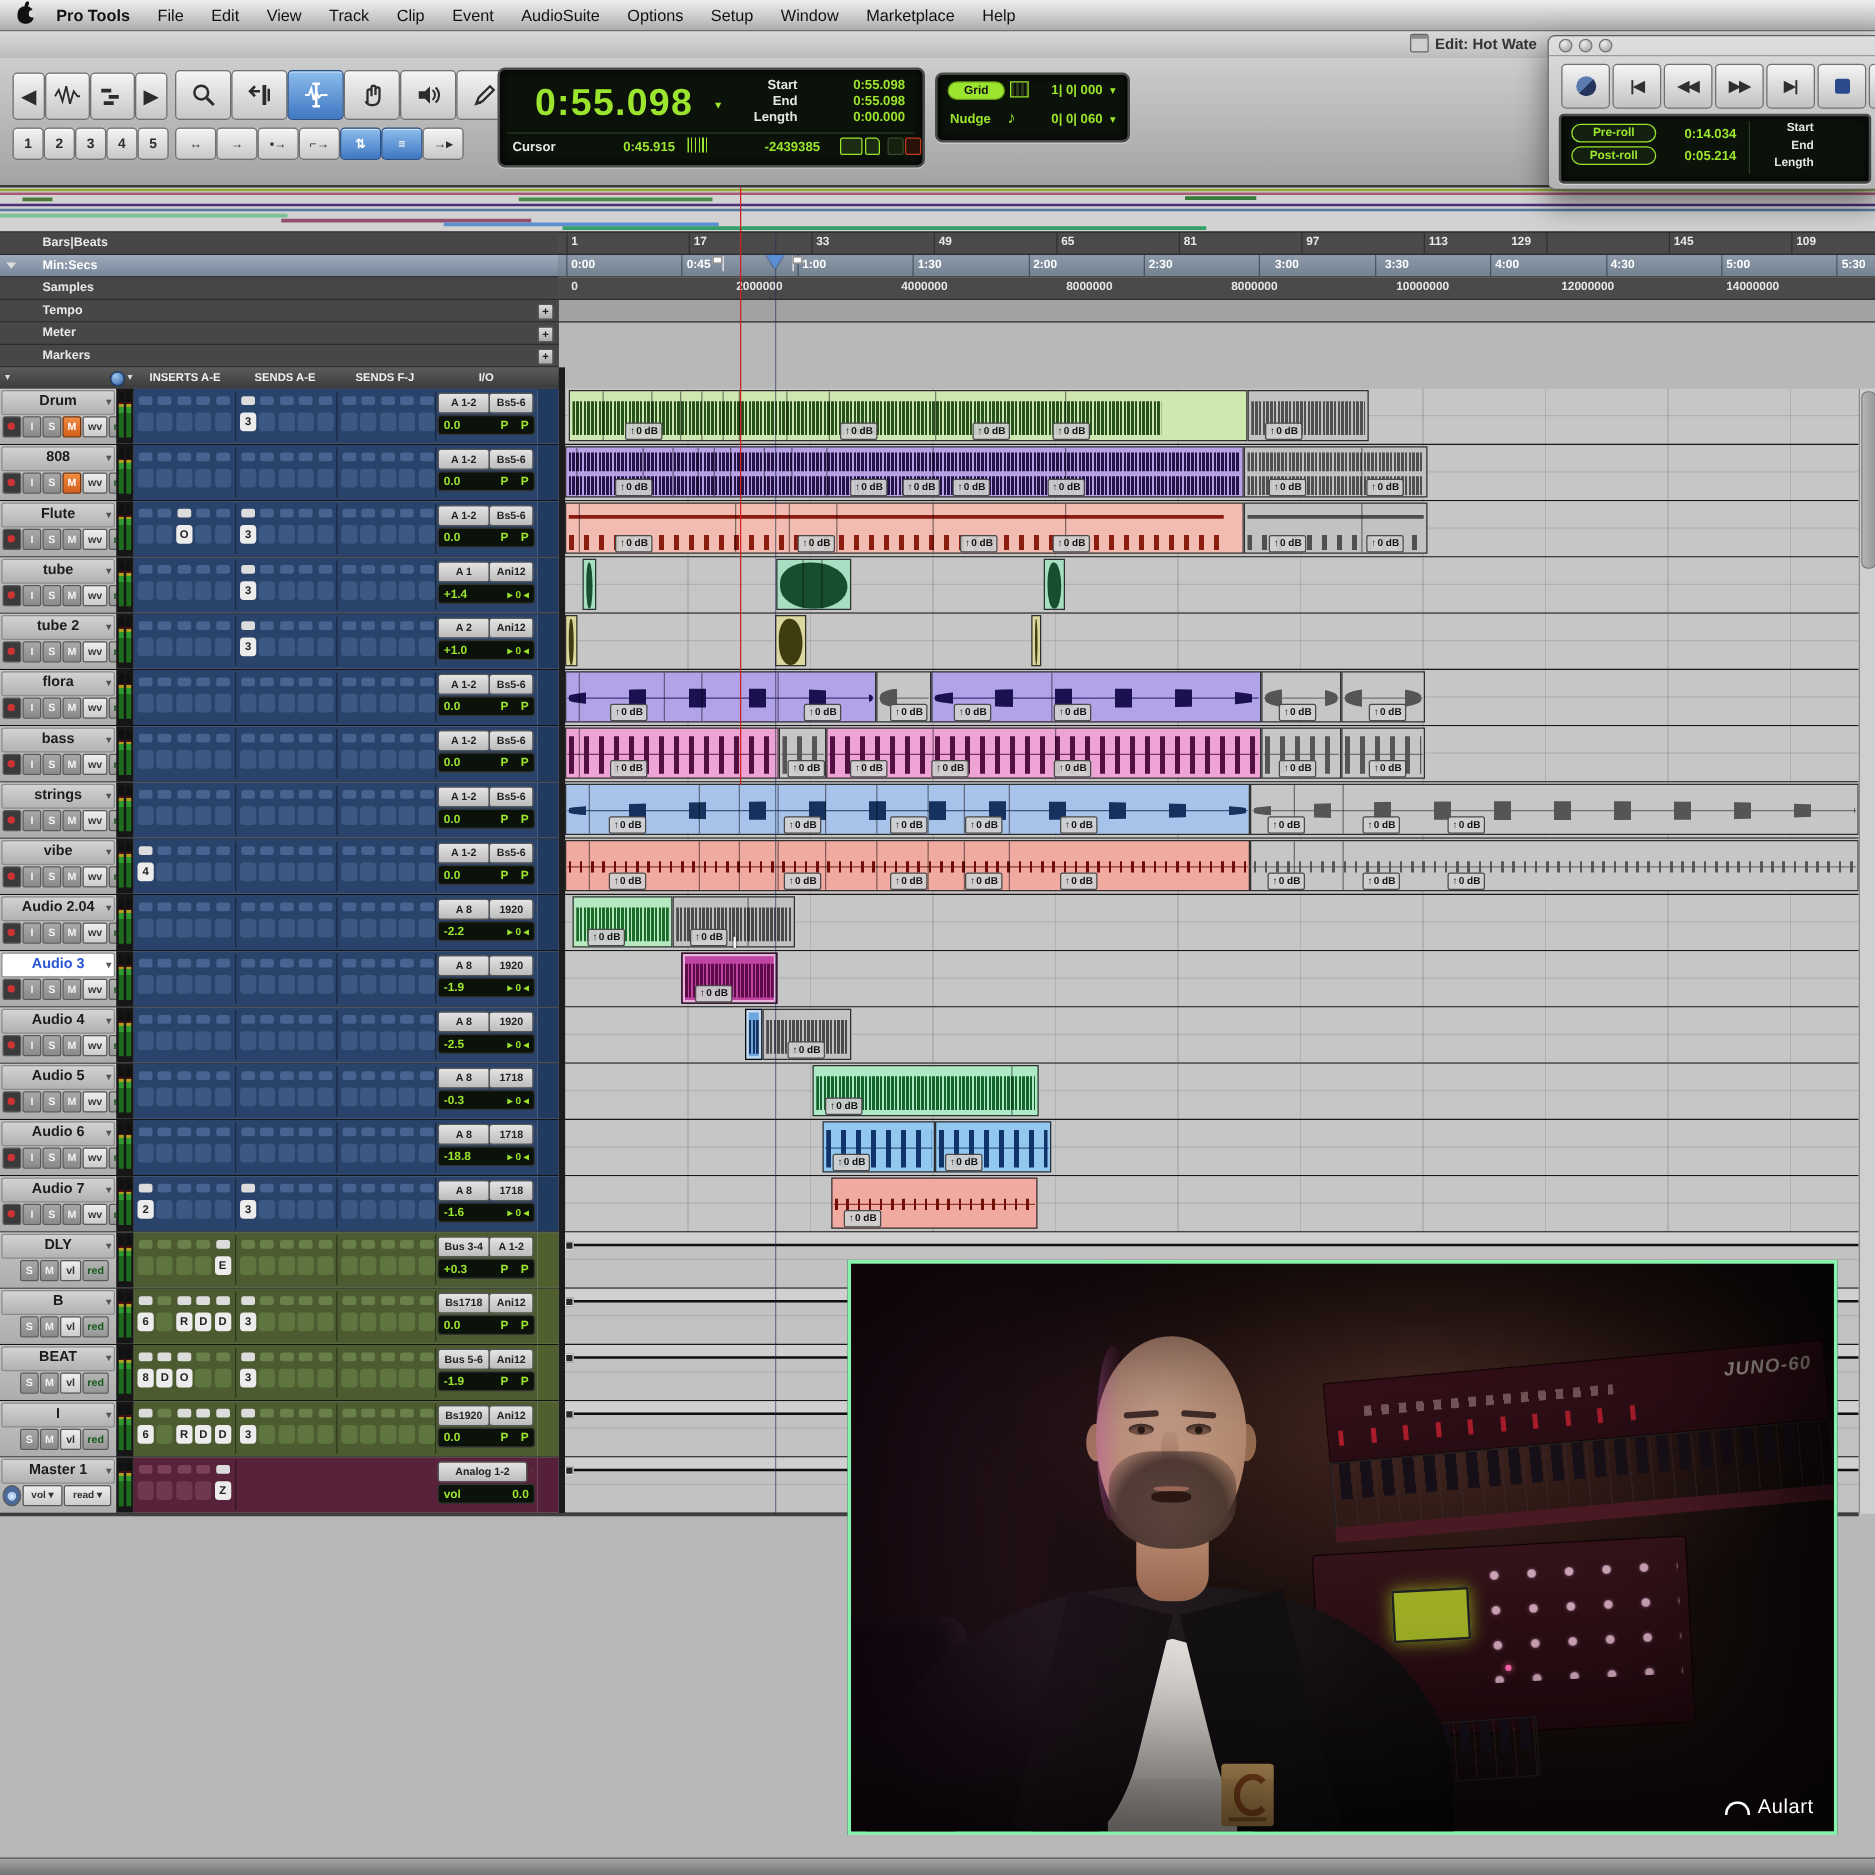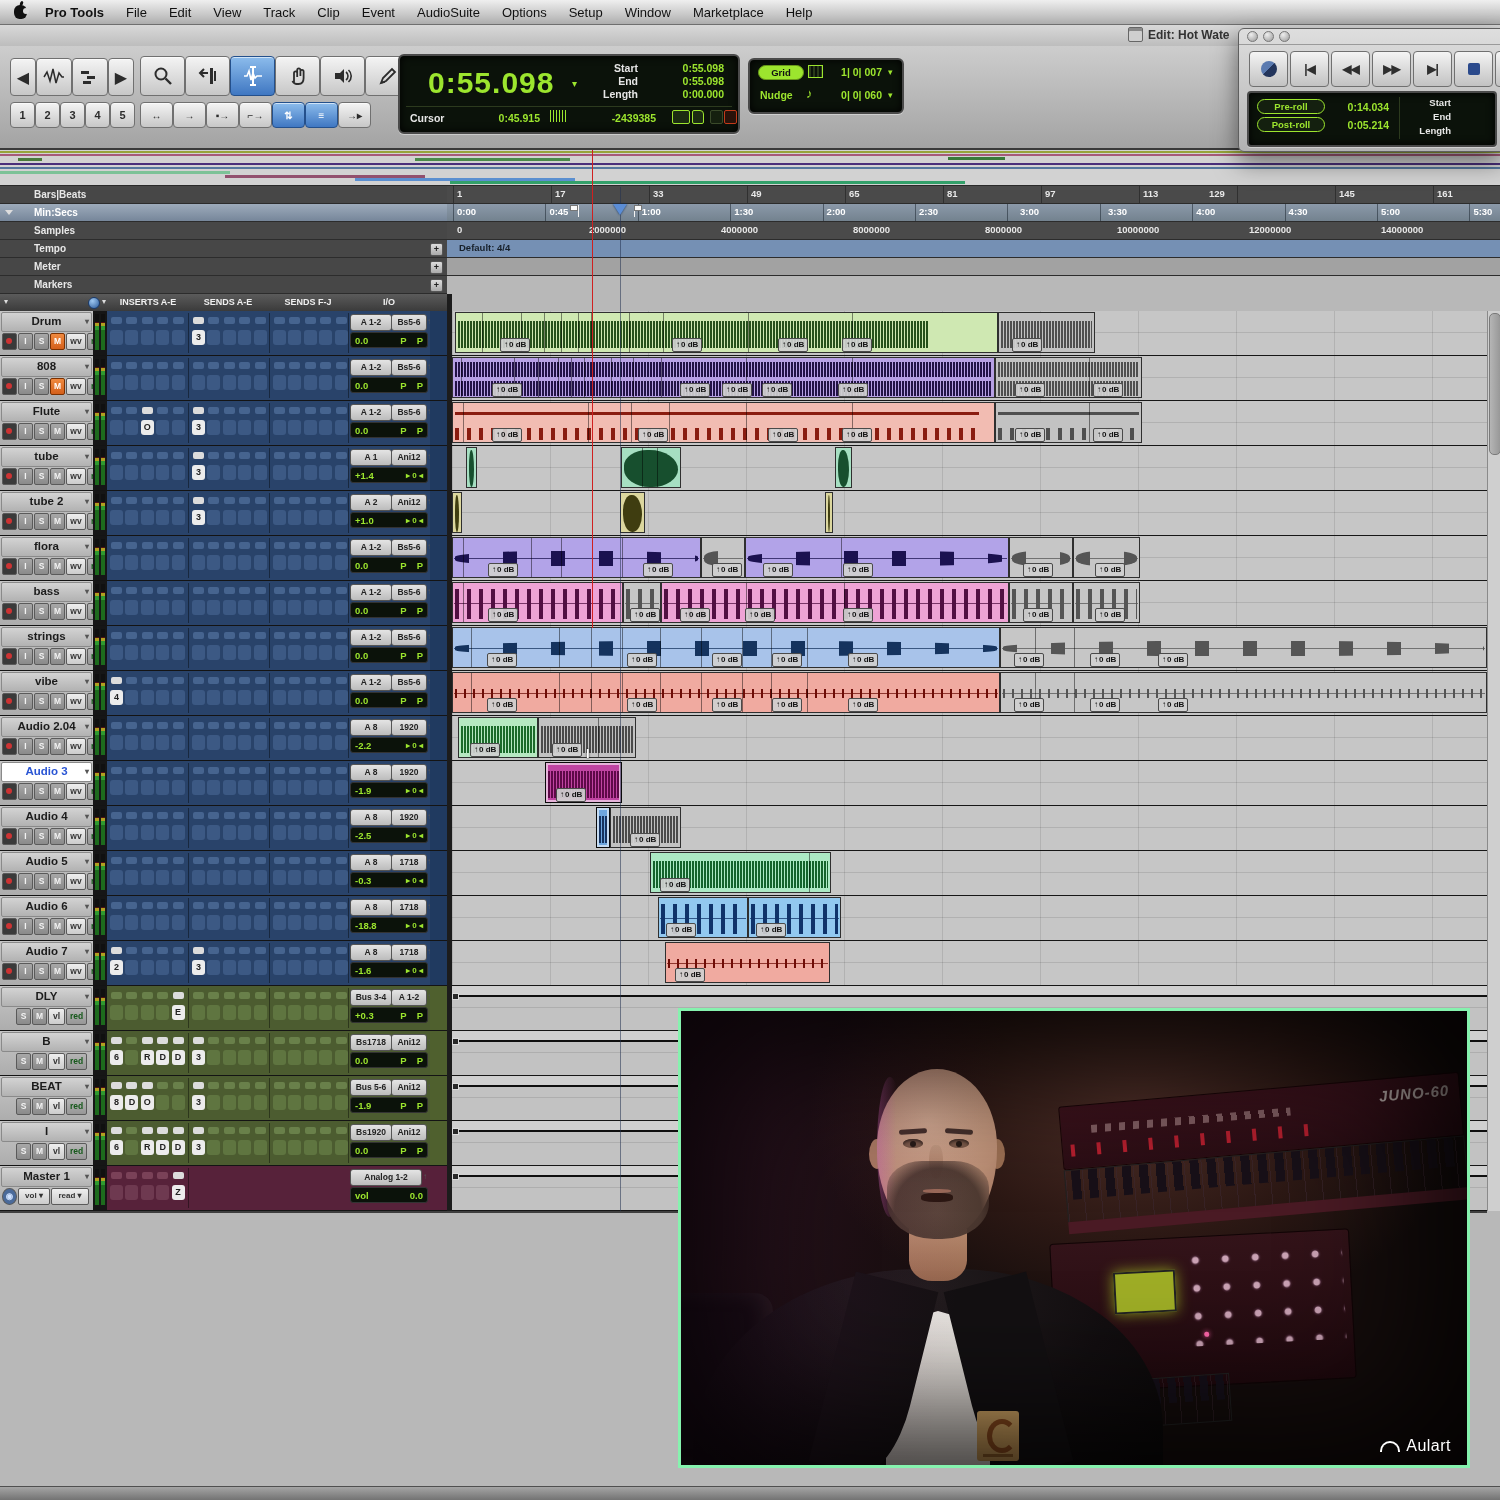--- a/index.html
+++ b/index.html
@@ -355,21 +355,21 @@
     <span class="abs lcd-small" style="left:176px;top:56px;width:80px;text-align:right">-2439385</span>
     <span class="abs" style="left:272px;top:54px;width:16px;height:12px;border:1px solid #9ce52e;border-radius:2px;background:#1c2c12"></span>
     <span class="abs" style="left:292px;top:54px;width:10px;height:12px;border:1px solid #9ce52e;border-radius:2px 4px 2px 2px;background:#1c2c12"></span>
     <span class="abs" style="left:310px;top:54px;width:11px;height:12px;border:1px solid #3a4a2a;border-radius:2px;background:#15200f"></span>
     <span class="abs" style="left:324px;top:54px;width:11px;height:12px;border:1px solid #c23a1a;border-radius:2px;background:#2a120a"></span>
   </div>
 
   <div class="lcd" style="left:748px;top:12px;width:152px;height:52px">
     <span class="abs pill" style="left:8px;top:5px;width:44px;background:#9ce52e;color:#111;border-color:#6a9a1a">Grid</span>
     <span class="abs" style="left:58px;top:5px;width:13px;height:11px;border:1px solid #9ce52e;background:repeating-linear-gradient(90deg,#2a3a1a 0 2px,#0b120a 2px 4px)"></span>
-    <span class="abs lcd-small" style="left:66px;top:6px;width:66px;text-align:right">1| 0| 007</span>
+    <span class="abs lcd-small" style="left:66px;top:6px;width:66px;text-align:right">1| 0| 000</span>
     <span class="abs green" style="left:138px;top:7px;font-size:9px">▾</span>
     <span class="abs lcd-small green" style="left:10px;top:29px">Nudge</span>
     <span class="abs green" style="left:56px;top:26px;font-size:13px">♪</span>
     <span class="abs lcd-small" style="left:66px;top:29px;width:66px;text-align:right">0| 0| 060</span>
     <span class="abs green" style="left:138px;top:30px;font-size:9px">▾</span>
   </div>
 </div>
 
 <div id="universe">
   <div class="uline" style="left:0;top:1px;width:1500px;background:#97a43a"></div>
@@ -433,21 +433,21 @@
       <span class="tnum" style="left:500px;color:#e8e8e8">81</span>
       <span class="tick" style="left:594px"></span>
       <span class="tnum" style="left:598px;color:#e8e8e8">97</span>
       <span class="tick" style="left:692px"></span>
       <span class="tnum" style="left:696px;color:#e8e8e8">113</span>
       <span class="tick" style="left:790px"></span>
       <span class="tnum" style="left:762px;color:#e8e8e8">129</span>
       <span class="tick" style="left:888px"></span>
       <span class="tnum" style="left:892px;color:#e8e8e8">145</span>
       <span class="tick" style="left:986px"></span>
-      <span class="tnum" style="left:990px;color:#e8e8e8">161</span>
+      <span class="tnum" style="left:990px;color:#e8e8e8">109</span>
     </div>
     <div class="rlane" style="background:linear-gradient(#8b99a9,#73828f)">
       <span class="tick" style="left:6px;background:rgba(20,30,40,.5)"></span>
       <span class="tnum" style="left:10px;color:#fff">0:00</span>
       <span class="tick" style="left:98.4px;background:rgba(20,30,40,.5)"></span>
       <span class="tnum" style="left:102.4px;color:#fff">0:45</span>
       <span class="tick" style="left:190.8px;background:rgba(20,30,40,.5)"></span>
       <span class="tnum" style="left:194.8px;color:#fff">1:00</span>
       <span class="tick" style="left:283.20000000000005px;background:rgba(20,30,40,.5)"></span>
       <span class="tnum" style="left:287.20000000000005px;color:#fff">1:30</span>
@@ -471,23 +471,20 @@
     <div class="rlane" style="background:#4a4a4a">
       <span class="tnum" style="left:10px;color:#e8e8e8">0</span>
       <span class="tnum" style="left:142px;color:#e8e8e8">2000000</span>
       <span class="tnum" style="left:274px;color:#e8e8e8">4000000</span>
       <span class="tnum" style="left:406px;color:#e8e8e8">8000000</span>
       <span class="tnum" style="left:538px;color:#e8e8e8">8000000</span>
       <span class="tnum" style="left:670px;color:#e8e8e8">10000000</span>
       <span class="tnum" style="left:802px;color:#e8e8e8">12000000</span>
       <span class="tnum" style="left:934px;color:#e8e8e8">14000000</span>
     </div>
-  <div class="rlane meter-lane">
-     <span class="lane-txt">Default: 4/4</span>
-  </div>
   <div class="rlane marker-lane"></div>
   </div>
 
 <div id="colhead">
   <span class="abs" style="left:4px;top:3px;font-size:8px;color:#ddd">▾</span>
   <span class="abs" style="left:88px;top:3px;width:10px;height:10px;border-radius:50%;background:radial-gradient(circle at 35% 30%,#9ec7f0,#2a5a9a);border:1px solid #1a3a6a"></span>
   <span class="abs" style="left:102px;top:3px;font-size:8px;color:#ddd">▾</span>
 <span class="ch" style="left:148px">INSERTS A-E</span>
     <span class="ch" style="left:228px">SENDS A-E</span>
     <span class="ch" style="left:308px">SENDS F-J</span>

